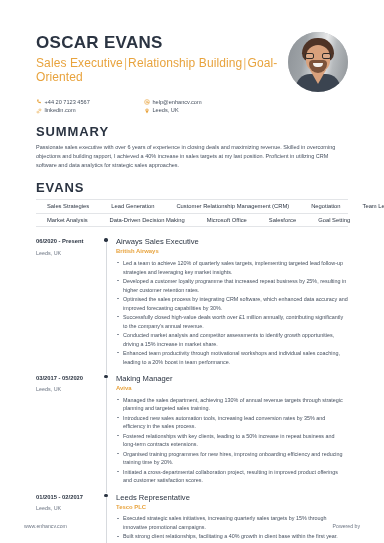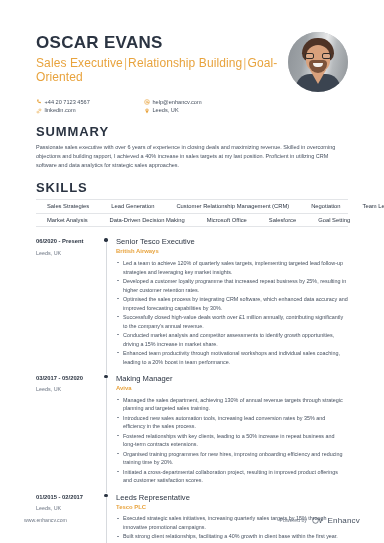--- a/index.html
+++ b/index.html
@@ -368,21 +368,21 @@
       <div class="av-glasses"></div>
     </div>
   </div>
 
   <div class="section">
     <div class="section-title">SUMMARY</div>
     <div class="summary-text">Passionate sales executive with over 6 years of experience in closing deals and maximizing revenue. Skilled in overcoming objections and building rapport, I achieved a 40% increase in sales targets at my last position. Proficient in utilizing CRM software and data analytics for strategic sales approaches.</div>
   </div>
 
   <div class="section">
-    <div class="section-title">SKILLS</div>
+    <div class="section-title">EVANS</div>
     <div class="skills-rows">
       <div class="skill-row">
         <span class="skill-tag">Sales Strategies</span>
         <span class="skill-tag">Lead Generation</span>
         <span class="skill-tag">Customer Relationship Management (CRM)</span>
         <span class="skill-tag">Negotiation</span>
         <span class="skill-tag">Team Leadership</span>
       </div>
       <div class="skill-row">
         <span class="skill-tag">Market Analysis</span>
@@ -399,21 +399,21 @@
     <div class="entry">
       <div class="entry-left">
         <div class="entry-date">06/2020 - Present</div>
         <div class="entry-loc">Leeds, UK</div>
       </div>
       <div class="entry-rail">
         <div class="rail-line"></div>
         <div class="rail-dot"></div>
       </div>
       <div class="entry-body">
-        <div class="entry-title">Senior Tesco Executive</div>
+        <div class="entry-title">Airways Sales Executive</div>
         <div class="entry-org">British Airways</div>
         <ul class="bullets">
           <li>Led a team to achieve 120% of quarterly sales targets, implementing targeted lead follow-up strategies and leveraging key market insights.</li>
           <li>Developed a customer loyalty programme that increased repeat business by 25%, resulting in higher customer retention rates.</li>
           <li>Optimised the sales process by integrating CRM software, which enhanced data accuracy and improved forecasting capabilities by 30%.</li>
           <li>Successfully closed high-value deals worth over £1 million annually, contributing significantly to the company's annual revenue.</li>
           <li>Conducted market analysis and competitor assessments to identify growth opportunities, driving a 15% increase in market share.</li>
           <li>Enhanced team productivity through motivational workshops and individual sales coaching, leading to a 20% boost in team performance.</li>
         </ul>
       </div>
@@ -460,25 +460,16 @@
           <li>Collaborated closely with the marketing team to align sales tactics with promotional campaigns, increasing customer acquisition rates.</li>
         </ul>
       </div>
     </div>
   </div>
 
   <div class="footer">
     <div class="footer-url">www.enhancv.com</div>
     <div class="footer-right">
       <span class="powered">Powered by</span>
-      <span class="brand">
-        <span>
-          <svg width="13" height="9" viewBox="0 0 26 18" fill="none" stroke="#46505f" stroke-width="1.4">
-            <circle cx="7" cy="9" r="5.6"></circle>
-            <path d="M13.6 3.4 17 14l3.4-10.6"></path>
-          </svg>
-        </span>
-        <span class="brand-name">Enhancv</span>
-      </span>
     </div>
   </div>
 
 </div>
 
 </body></html>

